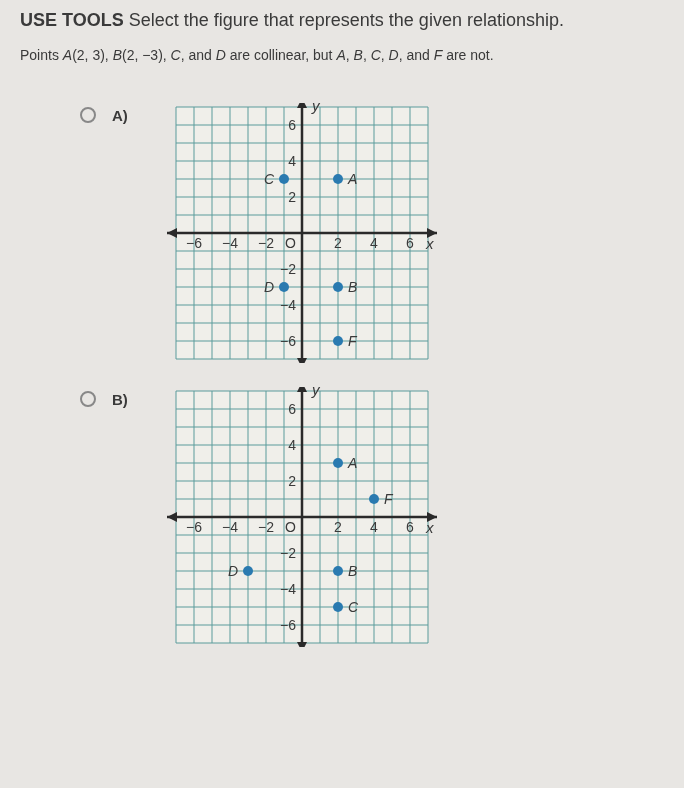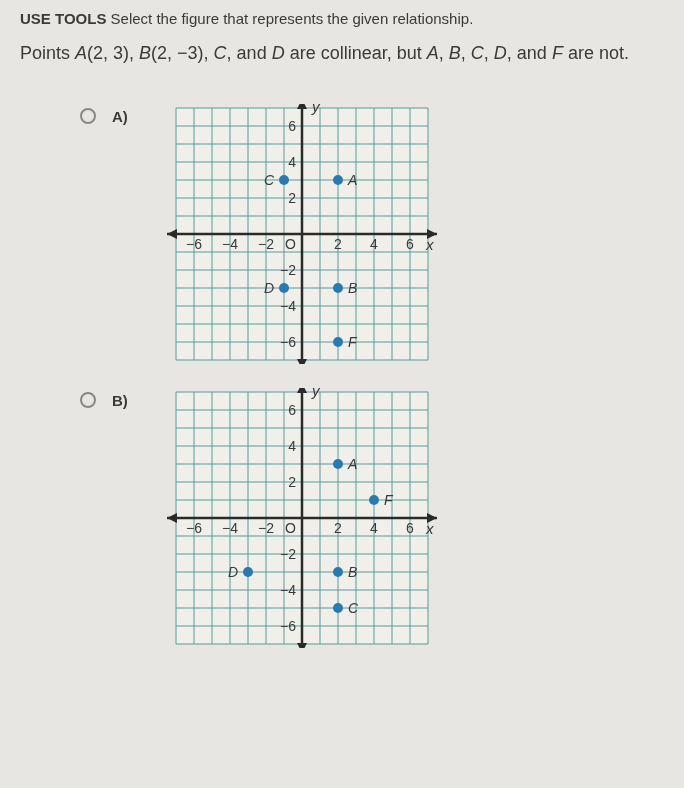--- a/index.html
+++ b/index.html
@@ -6,23 +6,23 @@
     body {
       width: 684px;
       height: 788px;
       background: #e8e6e3;
       font-family: Arial, sans-serif;
       color: #3a3a3a;
       padding: 10px 20px;
       position: relative;
       overflow: hidden;
     }
-    .question-header { font-size: 15px; margin-bottom: 16px; }
+    .question-header { font-size: 18px; margin-bottom: 16px; }
     .question-header .bold { font-weight: bold; }
-    .question-body { font-size: 18px; margin-bottom: 30px; font-style: italic; }
+    .question-body { font-size: 14px; margin-bottom: 30px; font-style: italic; }
     .question-body .normal { font-style: normal; }
     .options { margin-left: 60px; margin-top: 40px; }
     .option { display: flex; align-items: flex-start; margin-bottom: 24px; }
     .radio {
       width: 16px; height: 16px;
       border: 2px solid #888;
       border-radius: 50%;
       margin-right: 16px;
       margin-top: 4px;
       flex-shrink: 0;

